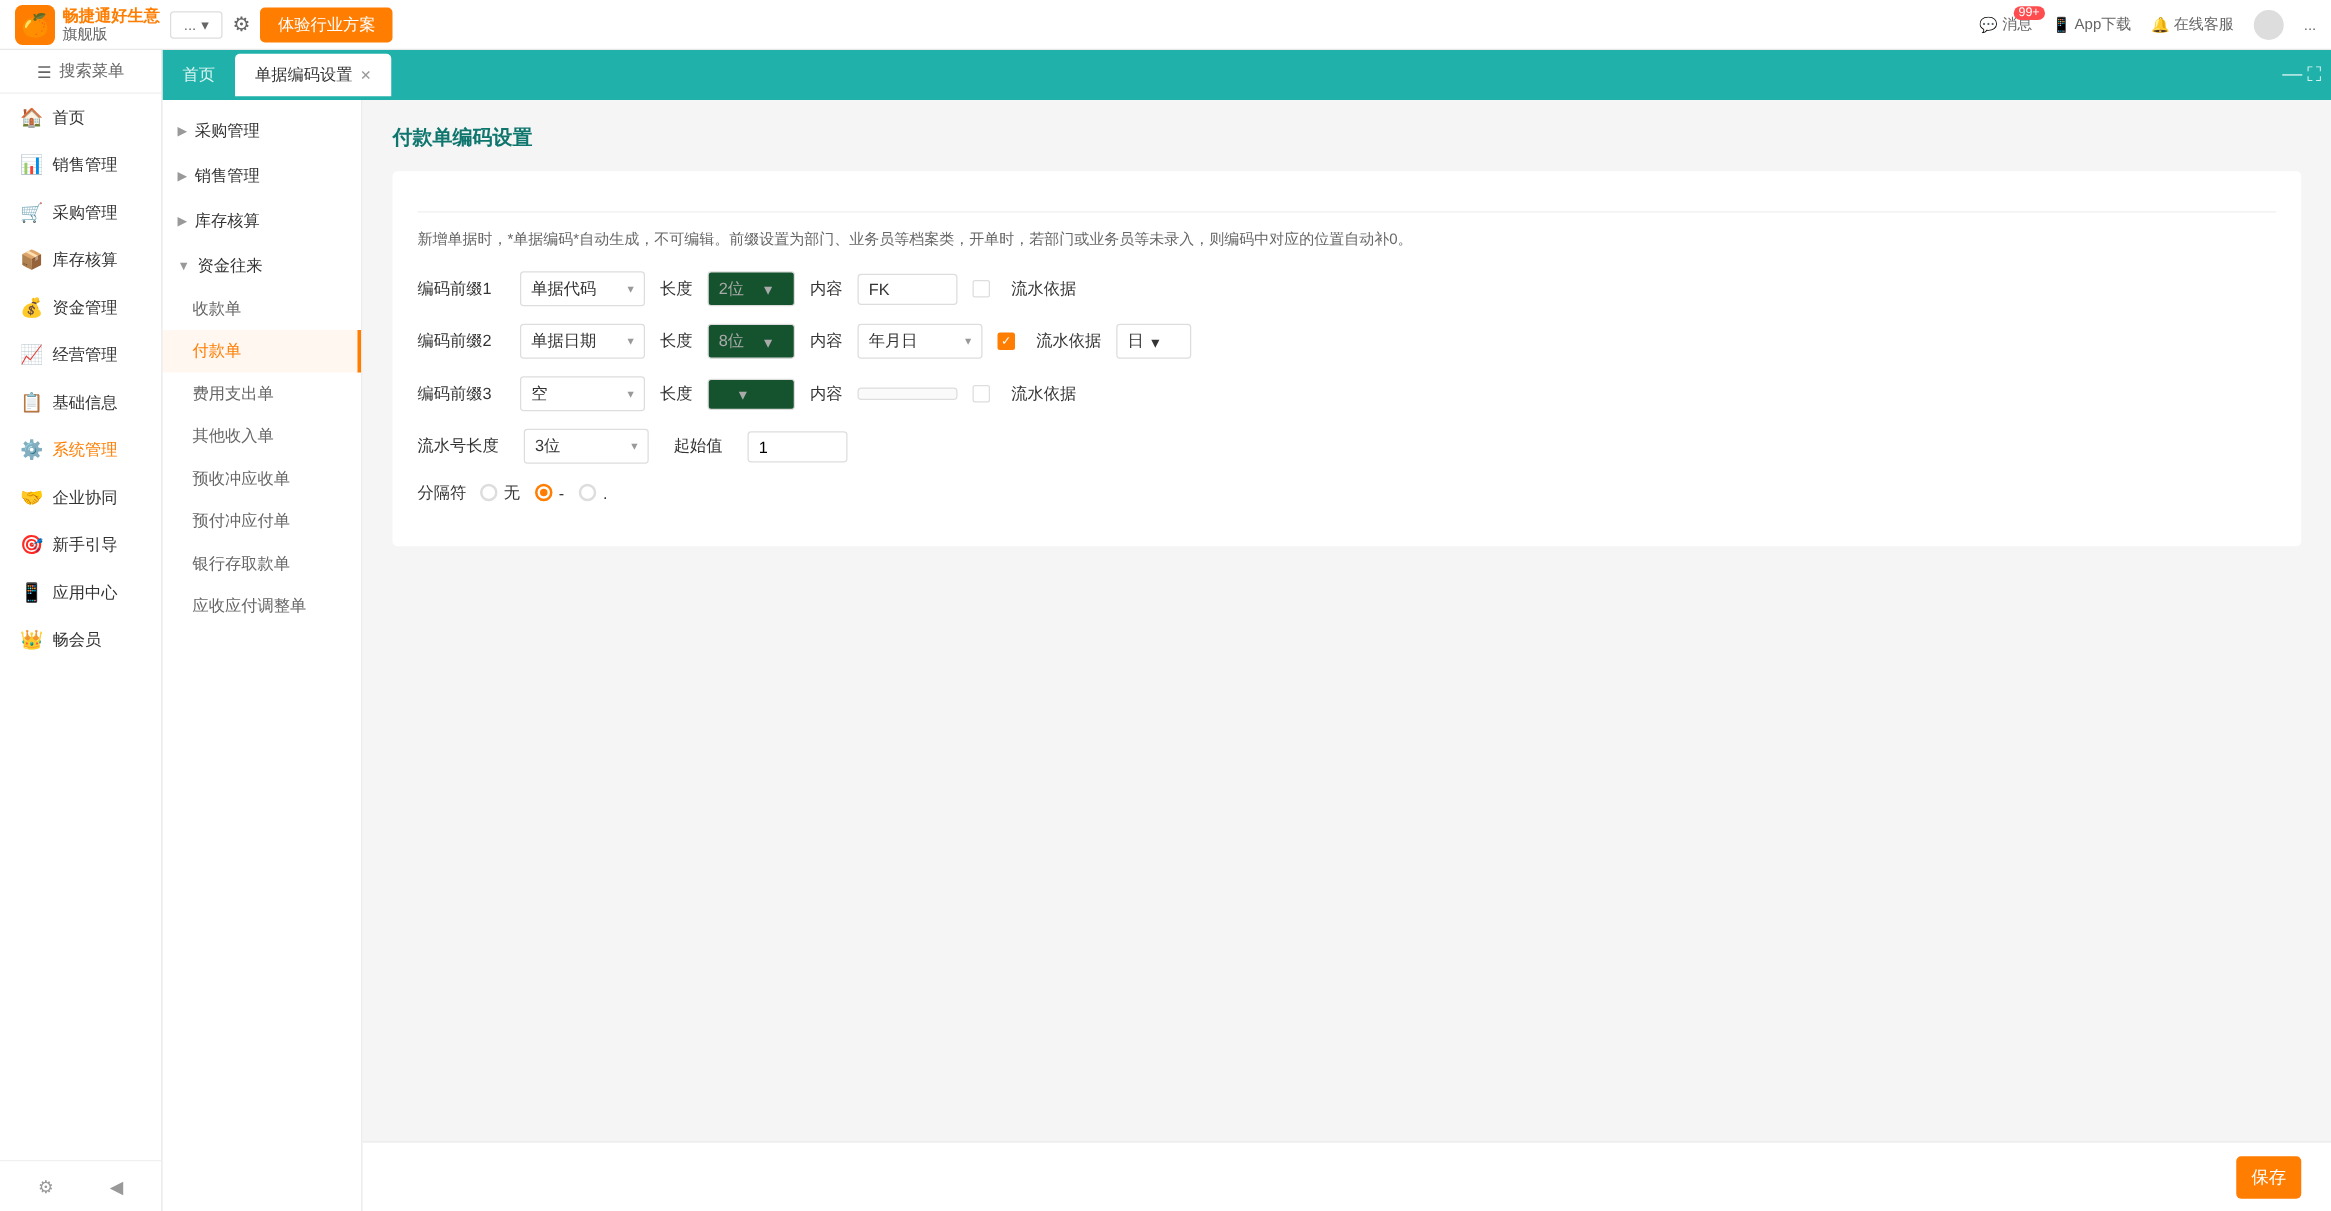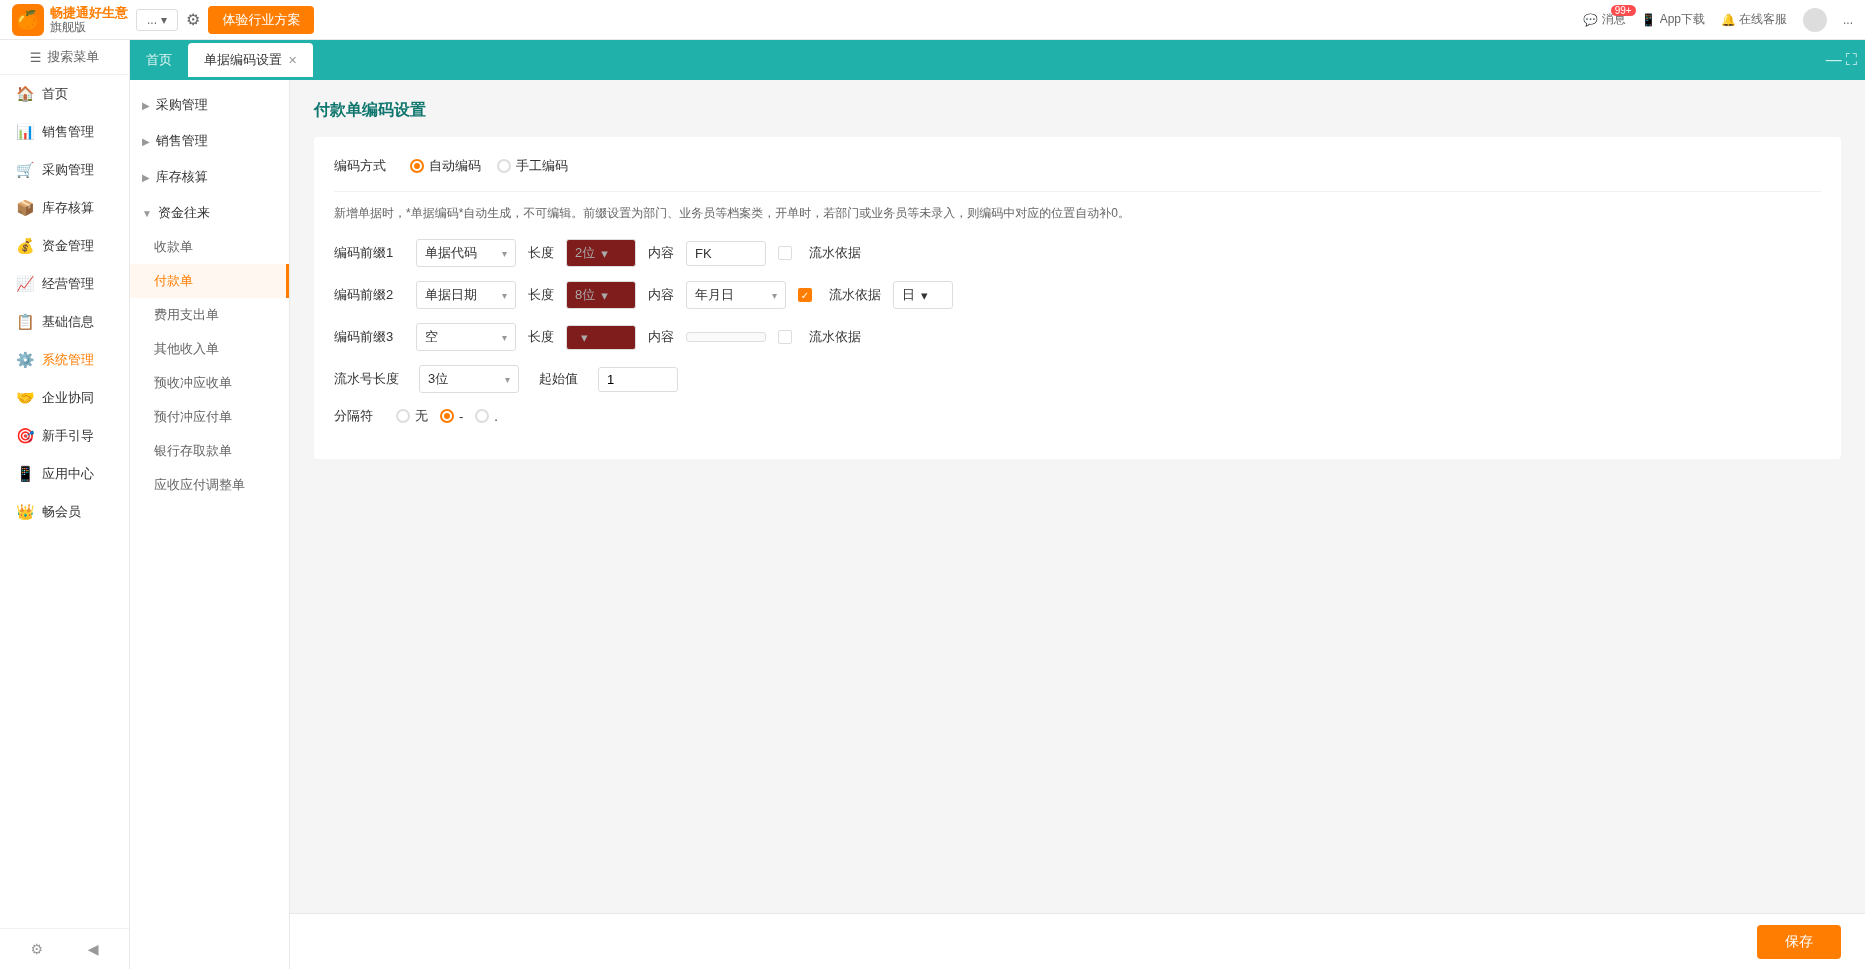--- a/index.html
+++ b/index.html
@@ -79,45 +79,45 @@
     .checkbox-row { display: flex; align-items: center; gap: 8px; margin-bottom: 20px; }
     .checkbox-box { width: 14px; height: 14px; border: 1px solid #ddd; border-radius: 2px; display: inline-block; }
     .checkbox-label { font-size: 13px; color: #333; }
 
     
     .form-row { display: flex; align-items: center; gap: 12px; margin-bottom: 14px; }
     .form-label { font-size: 13px; color: #333; width: 70px; flex-shrink: 0; }
     .select-control { display: flex; align-items: center; border: 1px solid #ddd; border-radius: 3px; background: #fff; padding: 4px 8px; min-width: 100px; cursor: pointer; font-size: 13px; gap: 6px; }
     .select-control .select-arrow { color: #999; font-size: 10px; margin-left: auto; }
     .form-label-mid { font-size: 13px; color: #333; flex-shrink: 0; }
-    .length-select { display: flex; align-items: center; border: 1px solid #ddd; border-radius: 3px; background: #7f1d1d; padding: 4px 8px; min-width: 70px; cursor: pointer; font-size: 13px; gap: 6px; color: #aaa; }
+    .length-select { display: flex; align-items: center; border: 1px solid #ddd; border-radius: 3px; background: #14532d; padding: 4px 8px; min-width: 70px; cursor: pointer; font-size: 13px; gap: 16px; color: #aaa; }
     .content-input { border: 1px solid #ddd; border-radius: 3px; background: #fff; padding: 4px 8px; min-width: 80px; font-size: 13px; color: #333; }
     .content-input-disabled { border: 1px solid #ddd; border-radius: 3px; background: #fafafa; padding: 4px 8px; min-width: 80px; font-size: 13px; color: #999; }
     .checkbox-inline { display: flex; align-items: center; gap: 17px; cursor: pointer; font-size: 13px; color: #333; }
     .checkbox-checked { width: 14px; height: 14px; background: #ff7d00; border-radius: 2px; display: inline-flex; align-items: center; justify-content: center; color: white; font-size: 10px; flex-shrink: 0; }
     .checkbox-unchecked { width: 14px; height: 14px; border: 1px solid #ddd; border-radius: 2px; display: inline-block; flex-shrink: 0; }
     .day-select { display: flex; align-items: center; border: 1px solid #ddd; border-radius: 3px; background: #fff; padding: 4px 8px; min-width: 60px; cursor: pointer; font-size: 13px; gap: 6px; }
 
     
     .serial-row { display: flex; align-items: center; gap: 20px; margin-bottom: 14px; }
     .serial-label { font-size: 13px; color: #333; flex-shrink: 0; }
     .serial-start-input { border: 1px solid #ddd; border-radius: 3px; padding: 4px 8px; font-size: 13px; width: 80px; }
 
     
-    .separator-row { display: flex; align-items: center; gap: 12px; margin-bottom: 14px; }
+    .separator-row { display: flex; align-items: center; margin-bottom: 14px; }
     .separator-label { font-size: 13px; color: #333; width: 50px; }
     .sep-options { display: flex; align-items: center; gap: 12px; }
     .sep-option { display: flex; align-items: center; gap: 5px; font-size: 13px; cursor: pointer; }
     .radio-small { width: 14px; height: 14px; border-radius: 50%; border: 2px solid #ddd; display: inline-block; position: relative; }
     .radio-small.checked { border-color: #ff7d00; }
     .radio-small.checked::after { content: ''; width: 6px; height: 6px; background: #ff7d00; border-radius: 50%; position: absolute; top: 50%; left: 50%; transform: translate(-50%, -50%); }
 
     
     .footer { height: 56px; background: #fff; border-top: 1px solid #e8e8e8; display: flex; align-items: center; justify-content: flex-end; padding: 0 24px; flex-shrink: 0; }
-    .save-btn { background: #ff7d00; color: white; border: none; padding: 8px 28px; border-radius: 4px; cursor: pointer; font-size: 14px; }
+    .save-btn { background: #ff7d00; color: white; border: none; padding: 8px 12px; border-radius: 4px; cursor: pointer; font-size: 14px; }
 
     .divider { height: 1px; background: #f0f0f0; margin: 12px 0; }
   </style>
 </head>
 <body>
 
 <div class="top-bar">
   <div class="top-bar-left">
     <div class="top-bar-logo">
       <div class="logo-icon">🍊</div>
@@ -267,33 +267,20 @@
           <div class="second-sidebar-item">应收应付调整单</div>
         </div>
       </div>
 
       <div style="display:flex;flex-direction:column;flex:1;overflow:hidden;">
         <div class="main-content">
           <div class="page-title">付款单编码设置</div>
 
           <div class="card">
             
-            <div class="encode-type-row">
-              <span class="encode-type-label">编码方式</span>
-              <div class="radio-group">
-                <label class="radio-item">
-                  <span class="radio-dot checked"></span>
-                  <span>自动编码</span>
-                </label>
-                <label class="radio-item">
-                  <span class="radio-dot"></span>
-                  <span>手工编码</span>
-                </label>
-              </div>
-            </div>
 
             <div class="divider"></div>
 
             <p class="hint-text">新增单据时，*单据编码*自动生成，不可编辑。前缀设置为部门、业务员等档案类，开单时，若部门或业务员等未录入，则编码中对应的位置自动补0。</p>
 
             
 
             
 
             

